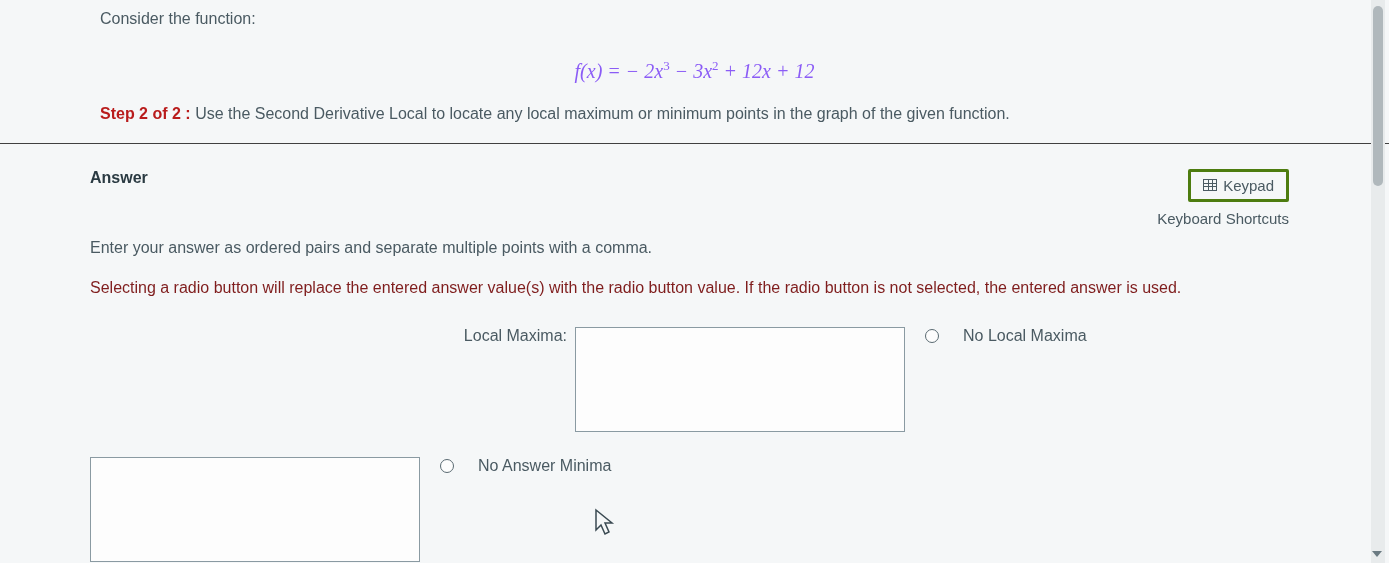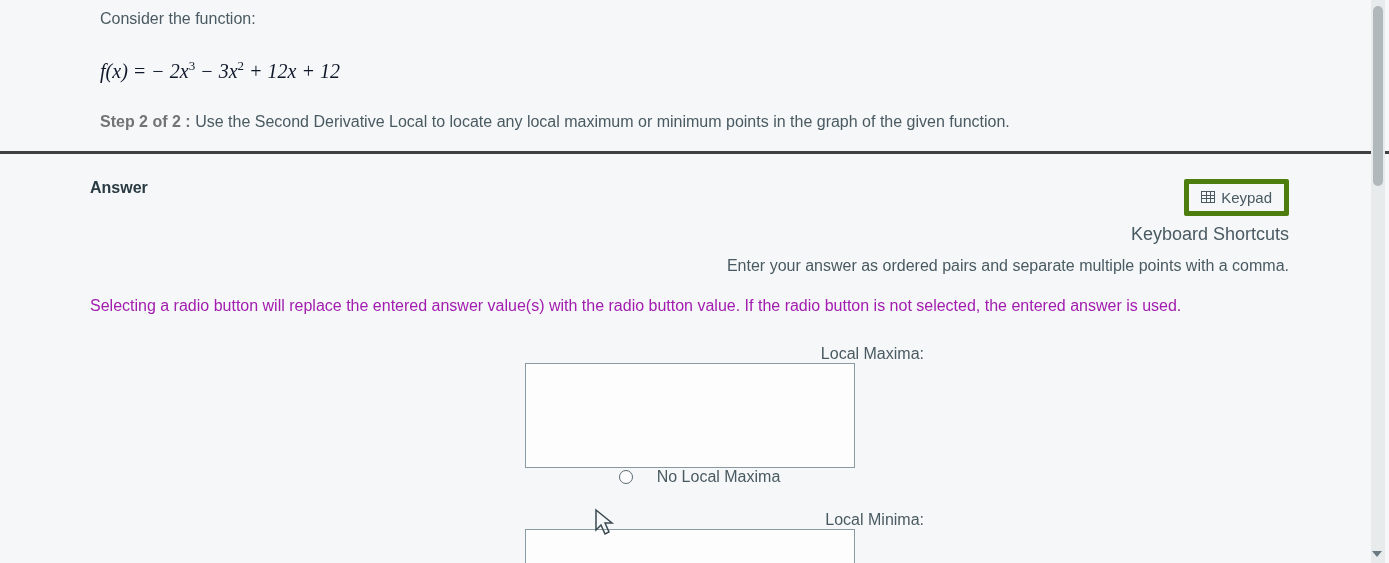--- a/index.html
+++ b/index.html
@@ -14,48 +14,49 @@
       width: 1389px;
       height: 563px;
       position: relative;
       overflow: hidden;
     }
     .content {
       padding: 10px 0 0 0;
     }
     .question-section {
       padding: 0 100px 20px 100px;
-      border-bottom: 3px solid #404040;
+      border-bottom: 1px solid #404040;
     }
     .consider-text {
       font-size: 16px;
       color: #4a5a62;
       margin-bottom: 30px;
     }
     .equation {
+      text-align: center;
       font-family: 'Cambria Math', 'Times New Roman', serif;
       font-size: 20px;
-      color: #0f172a;
-      margin-bottom: 30px;
+      color: #8b5cf6;
+      margin-bottom: 22px;
       font-style: italic;
     }
     .equation .var {
       font-style: italic;
     }
     .equation sup {
       font-size: 13px;
       font-style: normal;
     }
     .step-line {
       font-size: 16px;
       color: #4a5a62;
     }
     .step-line .bold {
       font-weight: 600;
-      color: #737373;
+      color: #b91c1c;
     }
     .answer-section {
       padding: 25px 100px 0 90px;
     }
     .answer-header {
       display: flex;
       justify-content: space-between;
       align-items: flex-start;
       margin-bottom: 12px;
     }
@@ -64,21 +65,21 @@
       font-size: 16px;
       color: #2a3a42;
     }
     .right-tools {
       text-align: right;
     }
     .keypad-btn {
       display: inline-flex;
       align-items: center;
       gap: 6px;
-      border: 5px solid #4d7c0f;
+      border: 3px solid #4d7c0f;
       background: #f5f7f8;
       padding: 5px 12px;
       font-size: 15px;
       color: #4a5a62;
       cursor: pointer;
       border-radius: 2px;
     }
     .keypad-icon {
       display: inline-block;
       width: 14px;
@@ -100,40 +101,38 @@
       box-shadow: 0 3px 0 #4a5a62;
     }
     .keypad-icon::after {
       width: 1px;
       height: 100%;
       left: 4px;
       top: 0;
       box-shadow: 4px 0 0 #4a5a62;
     }
     .keyboard-shortcuts {
-      font-size: 18px;
+      font-size: 15px;
       color: #4a5a62;
       margin-top: 8px;
     }
     .instructions {
       font-size: 16px;
       color: #4a5a62;
       margin-bottom: 22px;
-      text-align: right;
     }
     .instructions2 {
       font-size: 16px;
-      color: #a21caf;
+      color: #7f1d1d;
       margin-bottom: 30px;
     }
     .input-row {
       display: flex;
-      align-items: center;
+      align-items: flex-start;
       margin-bottom: 25px;
-      flex-direction: column;
     }
     .input-label {
       width: 485px;
       text-align: right;
       padding-right: 8px;
       font-size: 16px;
       color: #4a5a62;
     }
     .text-input {
       width: 330px;
@@ -229,21 +228,20 @@
     <div class="input-row">
       <div class="input-label">Local Maxima:</div>
       <textarea class="text-input" style=""></textarea>
       <label class="radio-group">
         <span class="radio-circle"></span>
         <span>No Local Maxima</span>
       </label>
     </div>
 
     <div class="input-row">
-      <div class="input-label">Local Minima:</div>
       <textarea class="text-input" style=""></textarea>
       <label class="radio-group">
         <span class="radio-circle"></span>
         <span>No Answer Minima</span>
       </label>
     </div>
   </div>
 </div>
 
 <div class="scrollbar">

